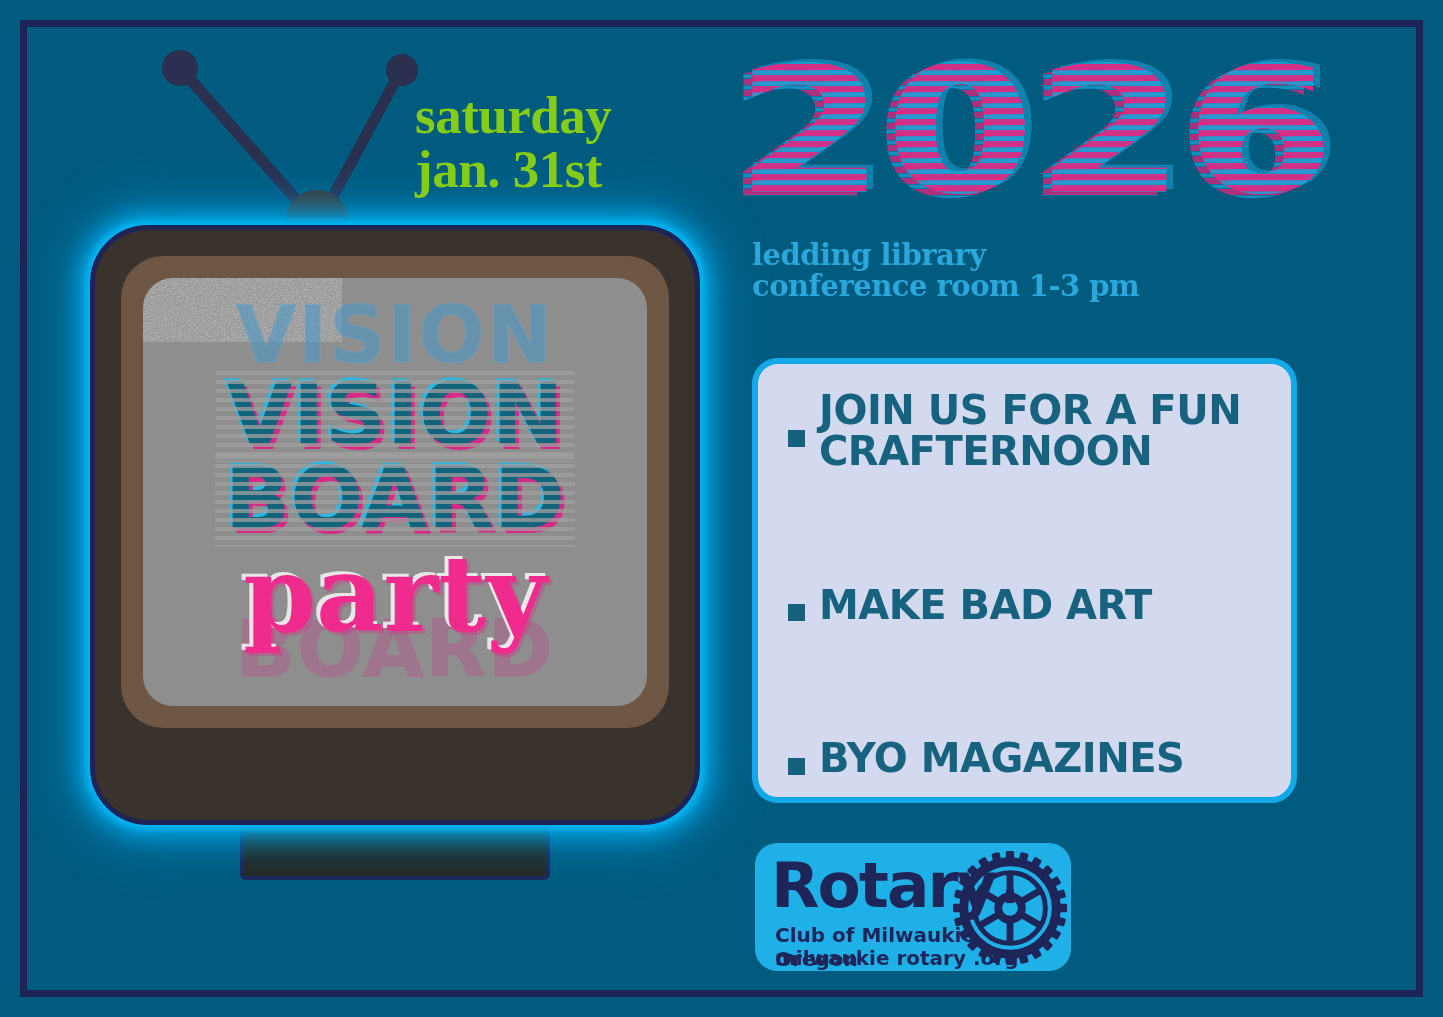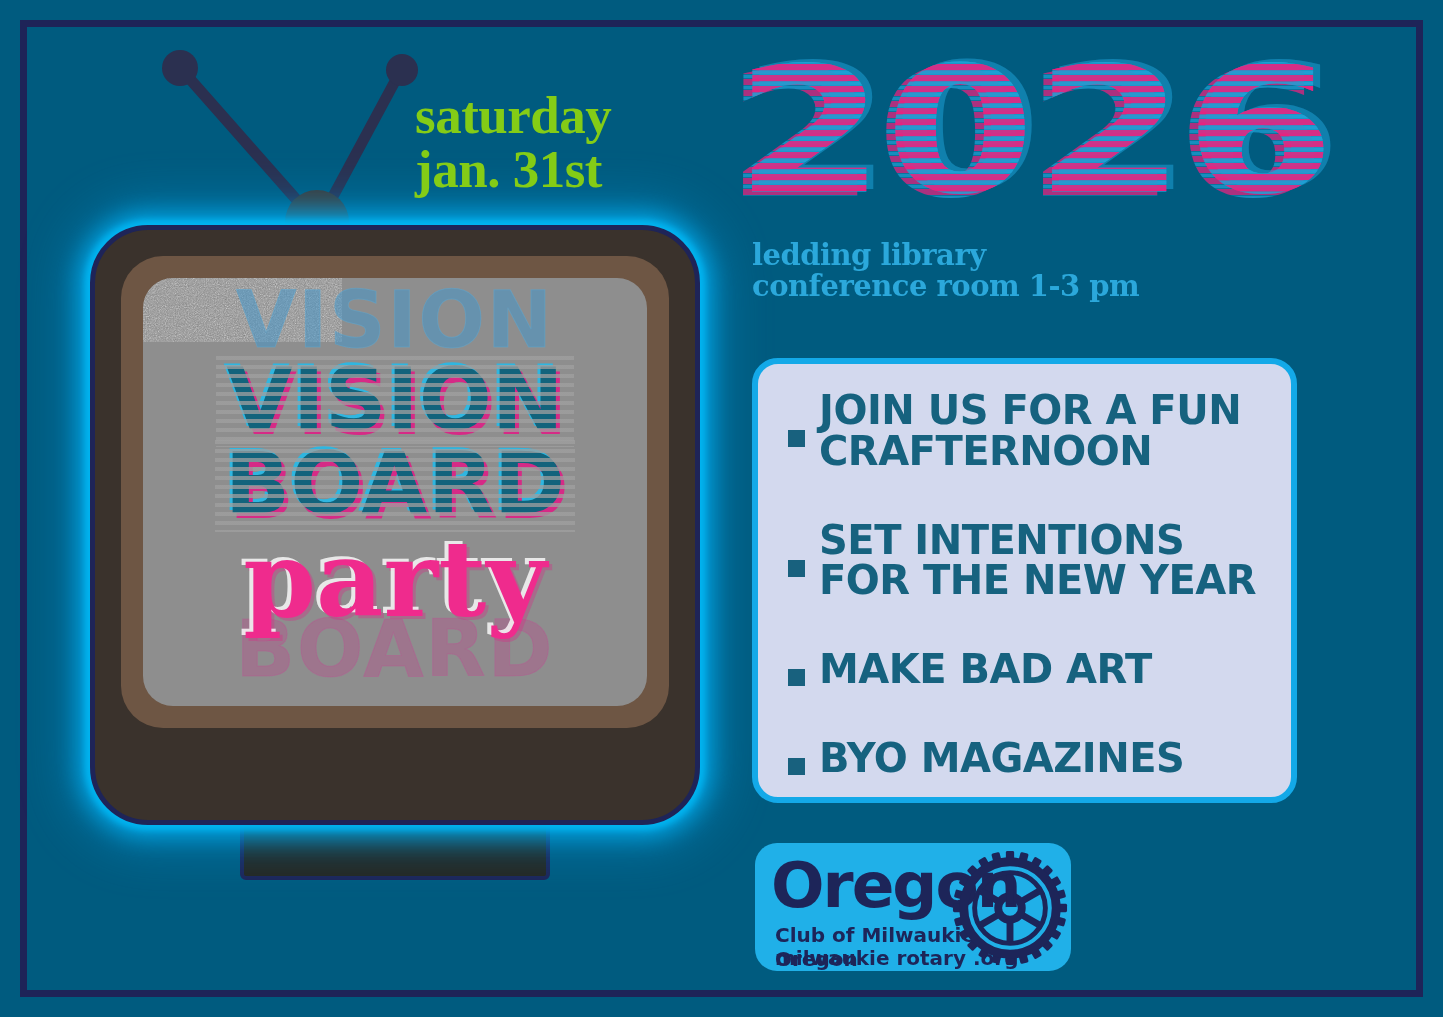--- a/index.html
+++ b/index.html
@@ -75,21 +75,21 @@
     background:#26251f;
     border:4px solid #1e2458;
     border-radius:6px;
   }
 
   
   .screen-txt{
     position:absolute; inset:0;
     display:flex; flex-direction:column;
     align-items:center; justify-content:flex-start;
-    padding-top:5px;
+    padding-top:20px;
   }
 
   .ghost{
     font-family:"DejaVu Sans", sans-serif;
     font-weight:bold;
     font-size:78px;
     letter-spacing:2px;
     color:rgba(70,150,200,.55);
     line-height:.95;
     -webkit-text-stroke:1px rgba(90,170,215,.45);
@@ -323,34 +323,30 @@
     <div>conference room 1-3 pm</div>
   </div>
 
   <div class="card">
     <div class="bullet-row">
       <span class="sq"></span>
       <span class="bullet-txt">JOIN US FOR A FUN CRAFTERNOON</span>
     </div>
     <div class="bullet-row">
       <span class="sq"></span>
-      <span class="bullet-txt">SET INTENTIONS FOR THE NEW YEAR</span>
-    </div>
-    <div class="bullet-row">
-      <span class="sq"></span>
       <span class="bullet-txt">MAKE BAD ART</span>
     </div>
     <div class="bullet-row">
       <span class="sq"></span>
       <span class="bullet-txt">BYO MAGAZINES</span>
     </div>
   </div>
 
   <div class="rotary">
-    <div class="rotary-word">Oregon</div>
+    <div class="rotary-word">Rotary</div>
     <div class="rotary-sub1">Club of Milwaukie, Oregon</div>
     <div class="rotary-sub2">milwaukie rotary .org</div>
 
     <svg class="gear" viewBox="0 0 120 120">
       <g fill="#1d2559">
         <g id="teeth">
 
           <g transform="translate(60,60)">
             <rect x="-4.2" y="-58" width="8.4" height="12" rx="1.5"></rect>
             <rect x="-4.2" y="-58" width="8.4" height="12" rx="1.5" transform="rotate(15)"></rect>

